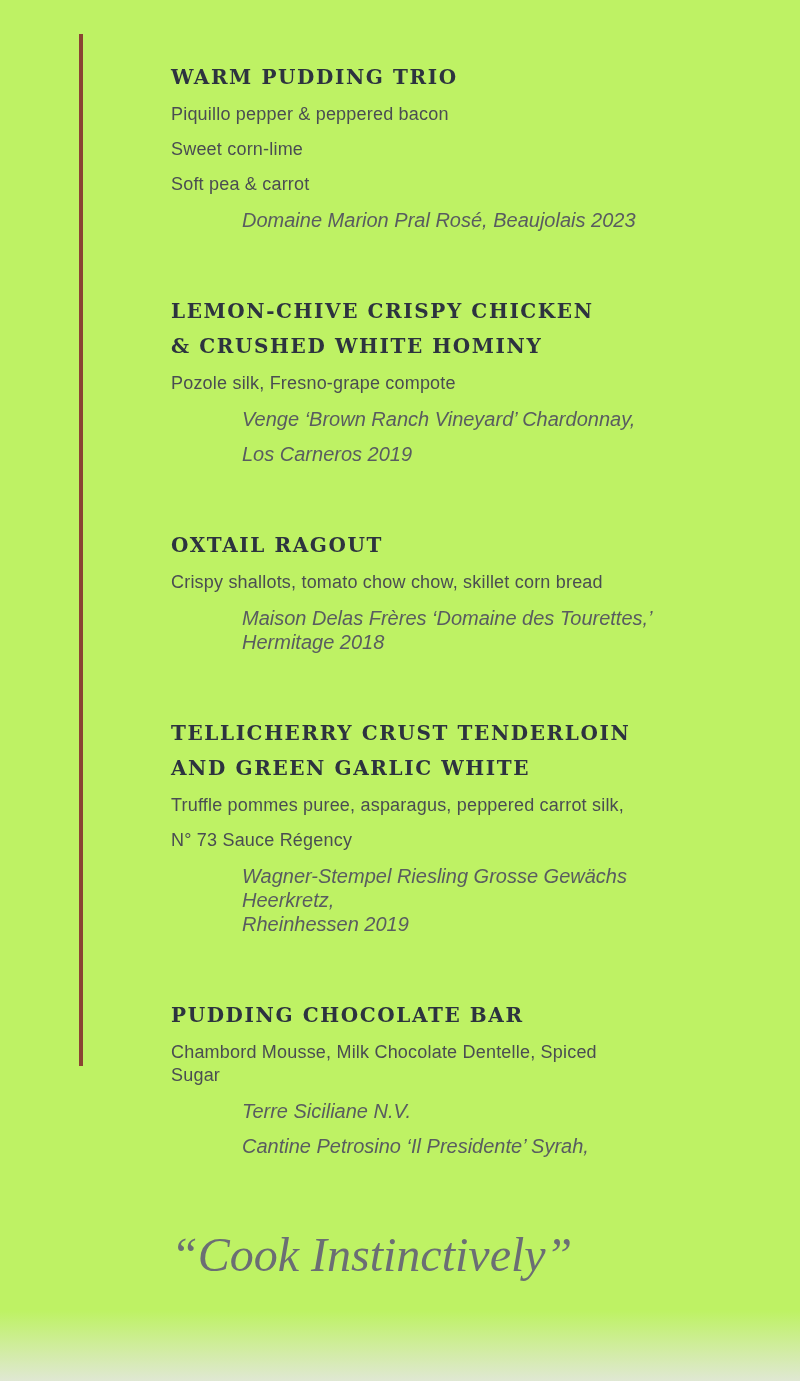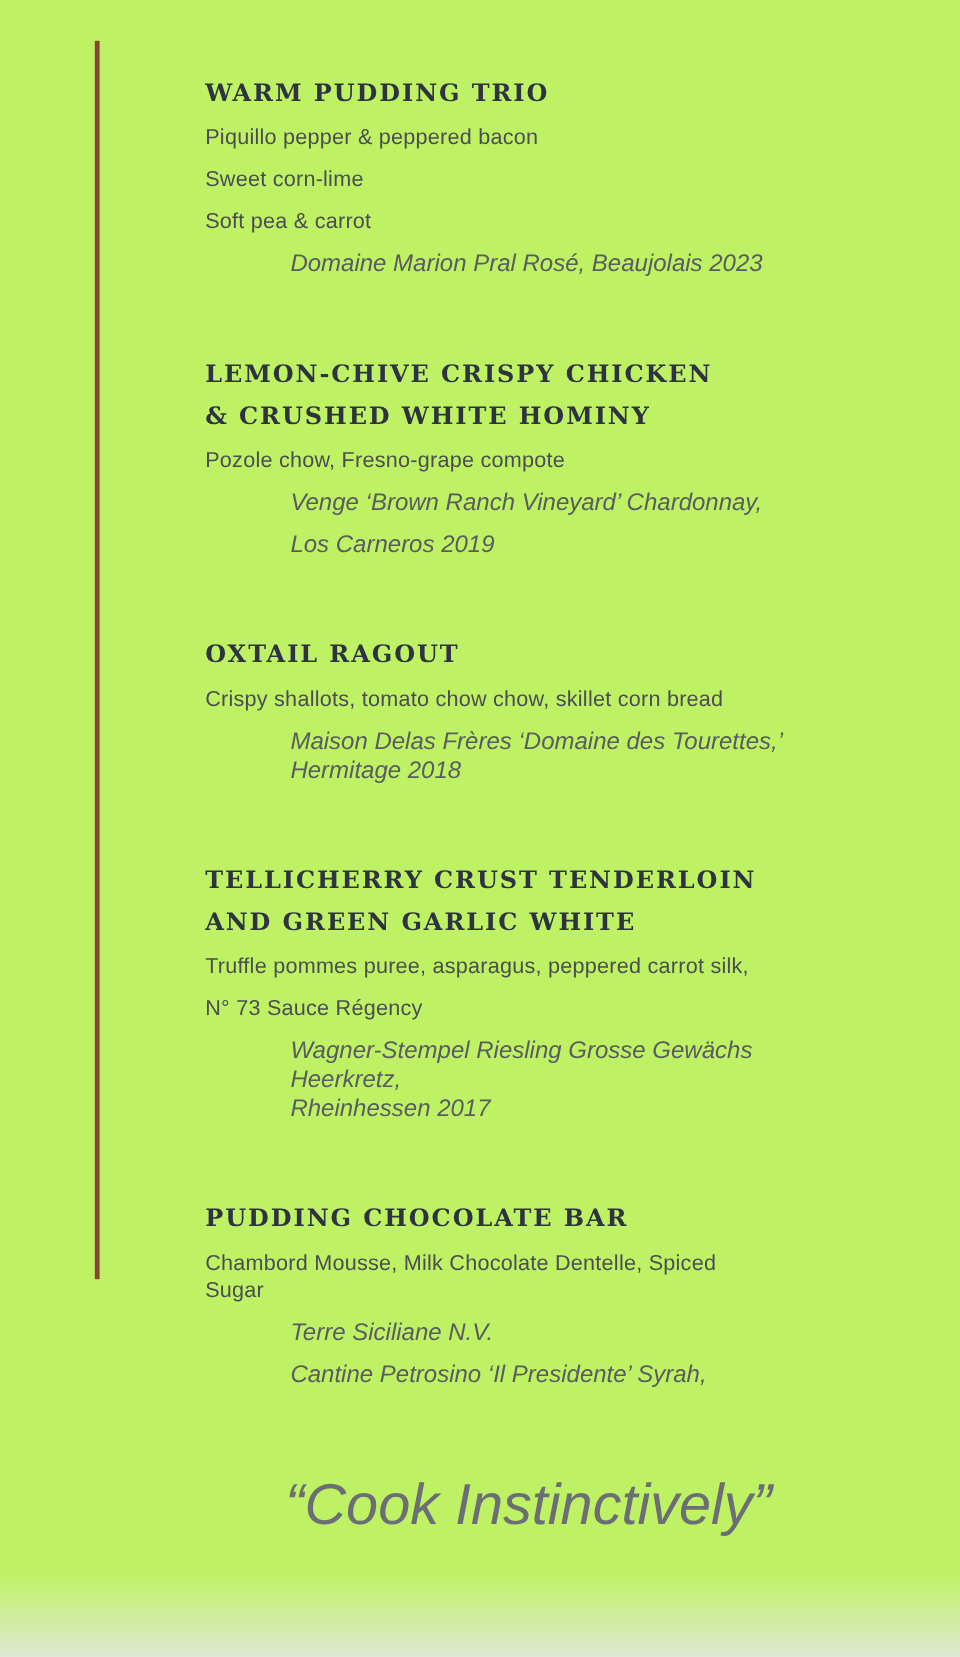--- a/index.html
+++ b/index.html
@@ -64,23 +64,23 @@
   .pairing p {
     margin: 0 0 11px 71px;
     font-style: italic;
     font-size: 20px;
     line-height: 24px;
     color: #595c60;
     white-space: pre-line;
   }
   .closing-quote {
     margin-top: 30px;
-    text-align: center;
+    text-align: left;
     padding-right: 6px;
-    font-family: Liberation Sans, sans-serif;
+    font-family: Liberation Serif, serif;
     font-style: italic;
     font-size: 48px;
     line-height: 70px;
     color: #6b6e74;
   }
 </style>
 </head>
 <body>
 
 <div class="page">
@@ -102,21 +102,21 @@
         <p>Domaine Marion Pral Rosé, Beaujolais 2023</p>
       </div>
     </div>
 
     <div class="section">
       <div class="dish-title">
         <span>LEMON-CHIVE CRISPY CHICKEN</span>
         <span>&amp; CRUSHED WHITE HOMINY</span>
       </div>
       <div class="desc">
-        <p>Pozole chow, Fresno-grape compote</p>
+        <p>Pozole silk, Fresno-grape compote</p>
       </div>
       <div class="pairing">
         <p>Venge ‘Brown Ranch Vineyard’ Chardonnay,</p>
         <p>Los Carneros 2019</p>
       </div>
     </div>
 
     <div class="section">
       <div class="dish-title">
         <span>OXTAIL RAGOUT</span>
@@ -134,21 +134,21 @@
       <div class="dish-title">
         <span>TELLICHERRY CRUST TENDERLOIN</span>
         <span>AND GREEN GARLIC WHITE</span>
       </div>
       <div class="desc">
         <p>Truffle pommes puree, asparagus, peppered carrot silk,</p>
         <p>N° 73 Sauce Régency</p>
       </div>
       <div class="pairing">
         <p>Wagner-Stempel Riesling Grosse Gewächs Heerkretz,
-Rheinhessen 2017</p>
+Rheinhessen 2019</p>
       </div>
     </div>
 
     <div class="section">
       <div class="dish-title">
         <span>PUDDING CHOCOLATE BAR</span>
       </div>
       <div class="desc">
         <p>Chambord Mousse, Milk Chocolate Dentelle, Spiced
 Sugar</p>

